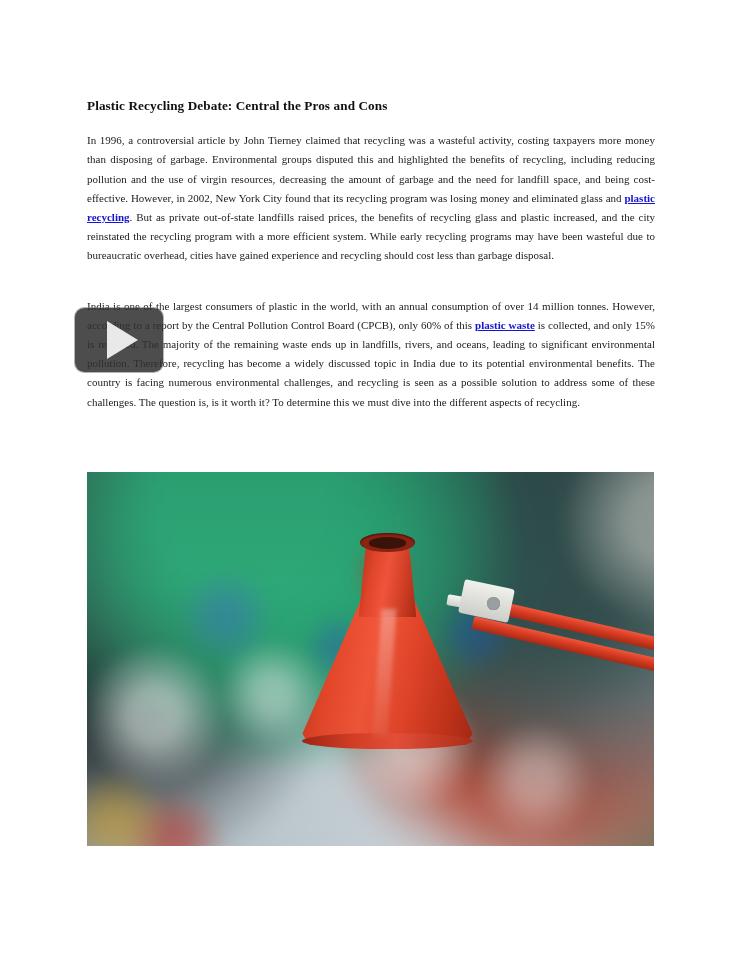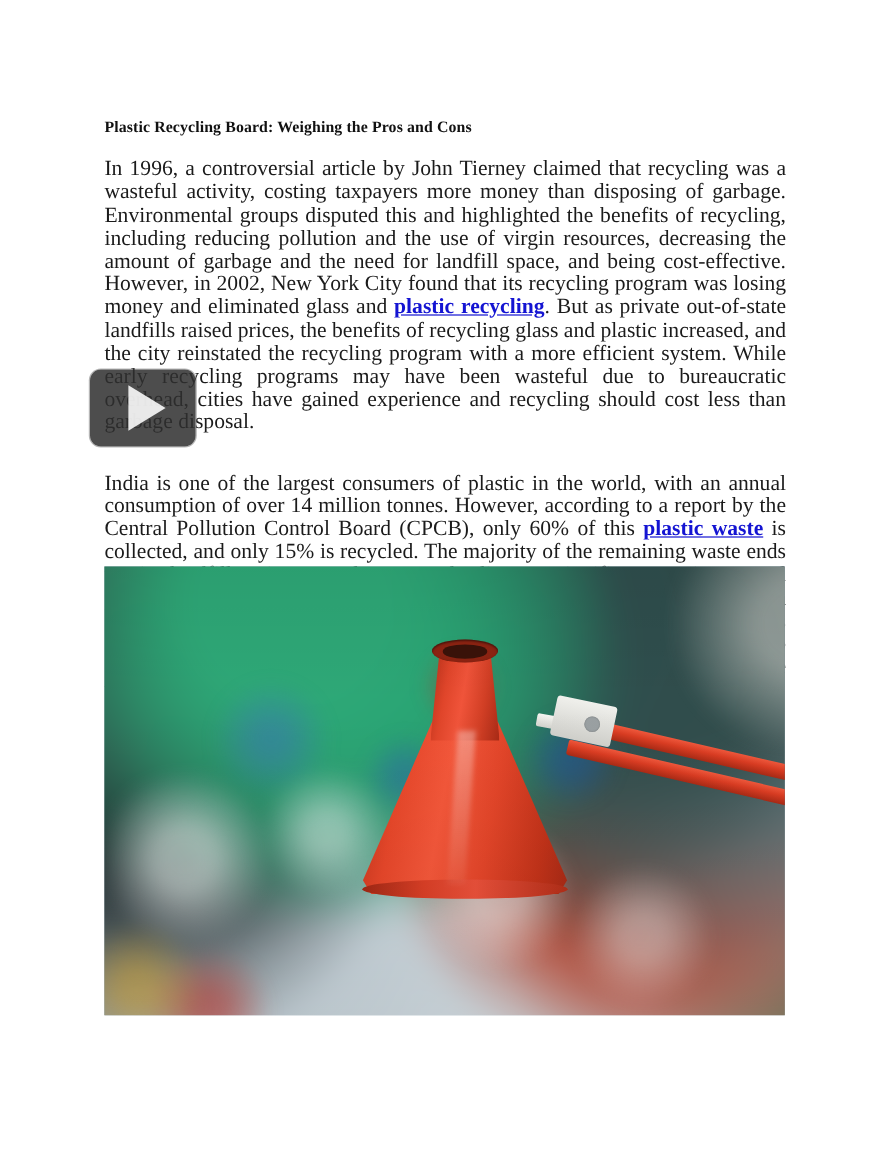--- a/index.html
+++ b/index.html
@@ -33,21 +33,21 @@
   .doc-title {
     font-size: 13.2px;
     font-weight: bold;
     letter-spacing: 0.1px;
     line-height: 1.3;
     margin: 0 0 17px 0;
     color: #111111;
   }
 
   .para {
-    font-size: 18px;
+    font-size: 11px;
     line-height: 19.2px;
     text-align: justify;
     text-justify: inter-word;
     margin: 0 0 14px 0;
     color: #1b1b1b;
     hyphens: none;
   }
   .para.second {
     margin-top: 31px;
     margin-bottom: 0;
@@ -232,21 +232,21 @@
     background: linear-gradient(180deg, rgba(0,0,0,0.06) 0%, rgba(0,0,0,0) 30%, rgba(0,0,0,0.05) 100%);
   }
 </style>
 </head>
 <body>
 
 <div class="page">
 
   <div class="content">
 
-    <h1 class="doc-title">Plastic Recycling Board: Weighing the Pros and Cons</h1>
+    <h1 class="doc-title">Plastic Recycling Debate: Central the Pros and Cons</h1>
 
     <p class="para first"><span>In 1996, a controversial article by John Tierney claimed that recycling was a wasteful activity, costing taxpayers more money than disposing of garbage. Environmental groups disputed this and highlighted the benefits of recycling, including reducing pollution and the use of virgin resources, decreasing the amount of garbage and the need for landfill space, and being cost-effective. However, in 2002, New York City found that its recycling program was losing money and eliminated glass and </span><a class="doclink" href="#">plastic recycling</a><span>. But as private out-of-state landfills raised prices, the benefits of recycling glass and plastic increased, and the city reinstated the recycling program with a more efficient system. While early recycling programs may have been wasteful due to bureaucratic overhead, cities have gained experience and recycling should cost less than garbage disposal.</span></p>
 
     <p class="para second"><span>India is one of the largest consumers of plastic in the world, with an annual consumption of over 14 million tonnes. However, according to a report by the Central Pollution Control Board (CPCB), only 60% of this </span><a class="doclink" href="#">plastic waste</a><span> is collected, and only 15% is recycled. The majority of the remaining waste ends up in landfills, rivers, and oceans, leading to significant environmental pollution. Therefore, recycling has become a widely discussed topic in India due to its potential environmental benefits. The country is facing numerous environmental challenges, and recycling is seen as a possible solution to address some of these challenges. The question is, is it worth it? To determine this we must dive into the different aspects of recycling.</span></p>
 
   </div>
 
   <div class="video-overlay">
     <div class="play-triangle"></div>
   </div>

